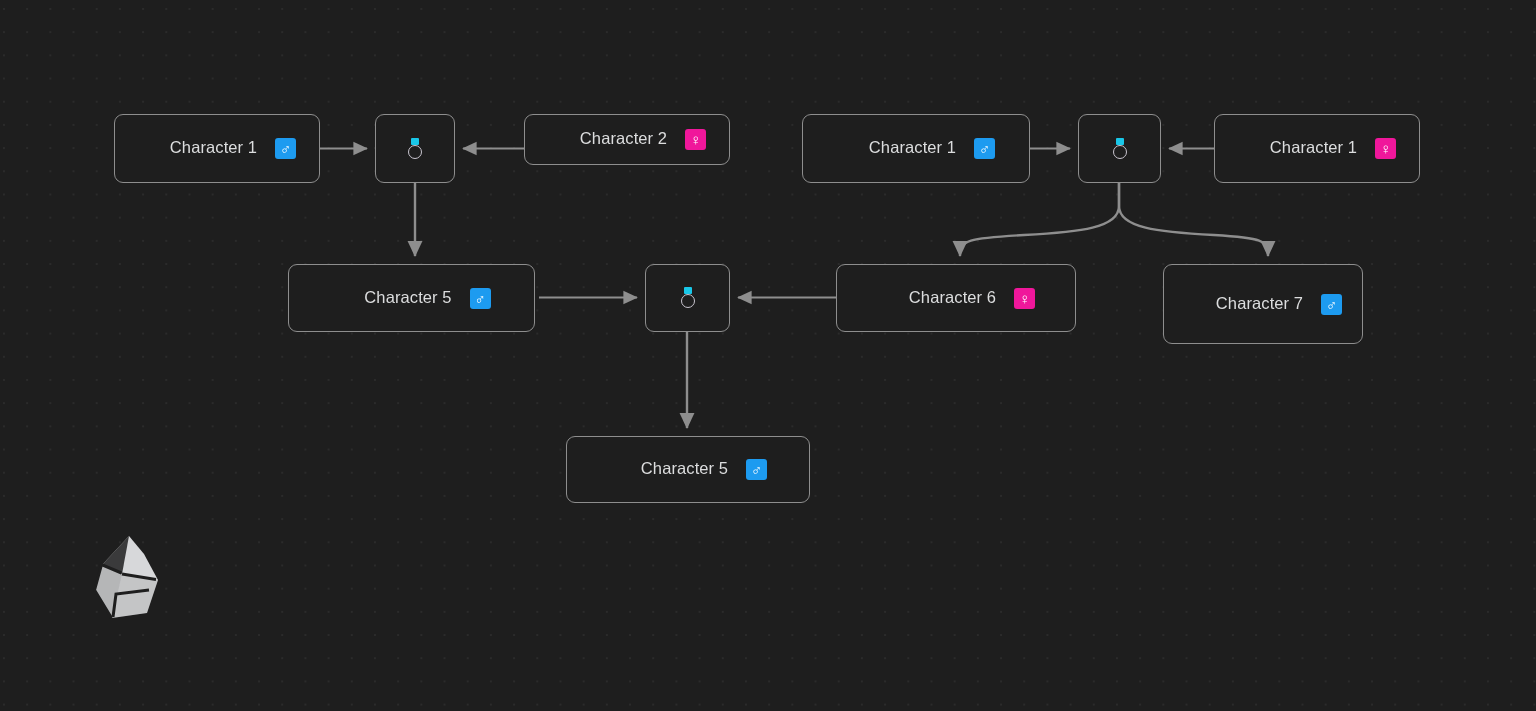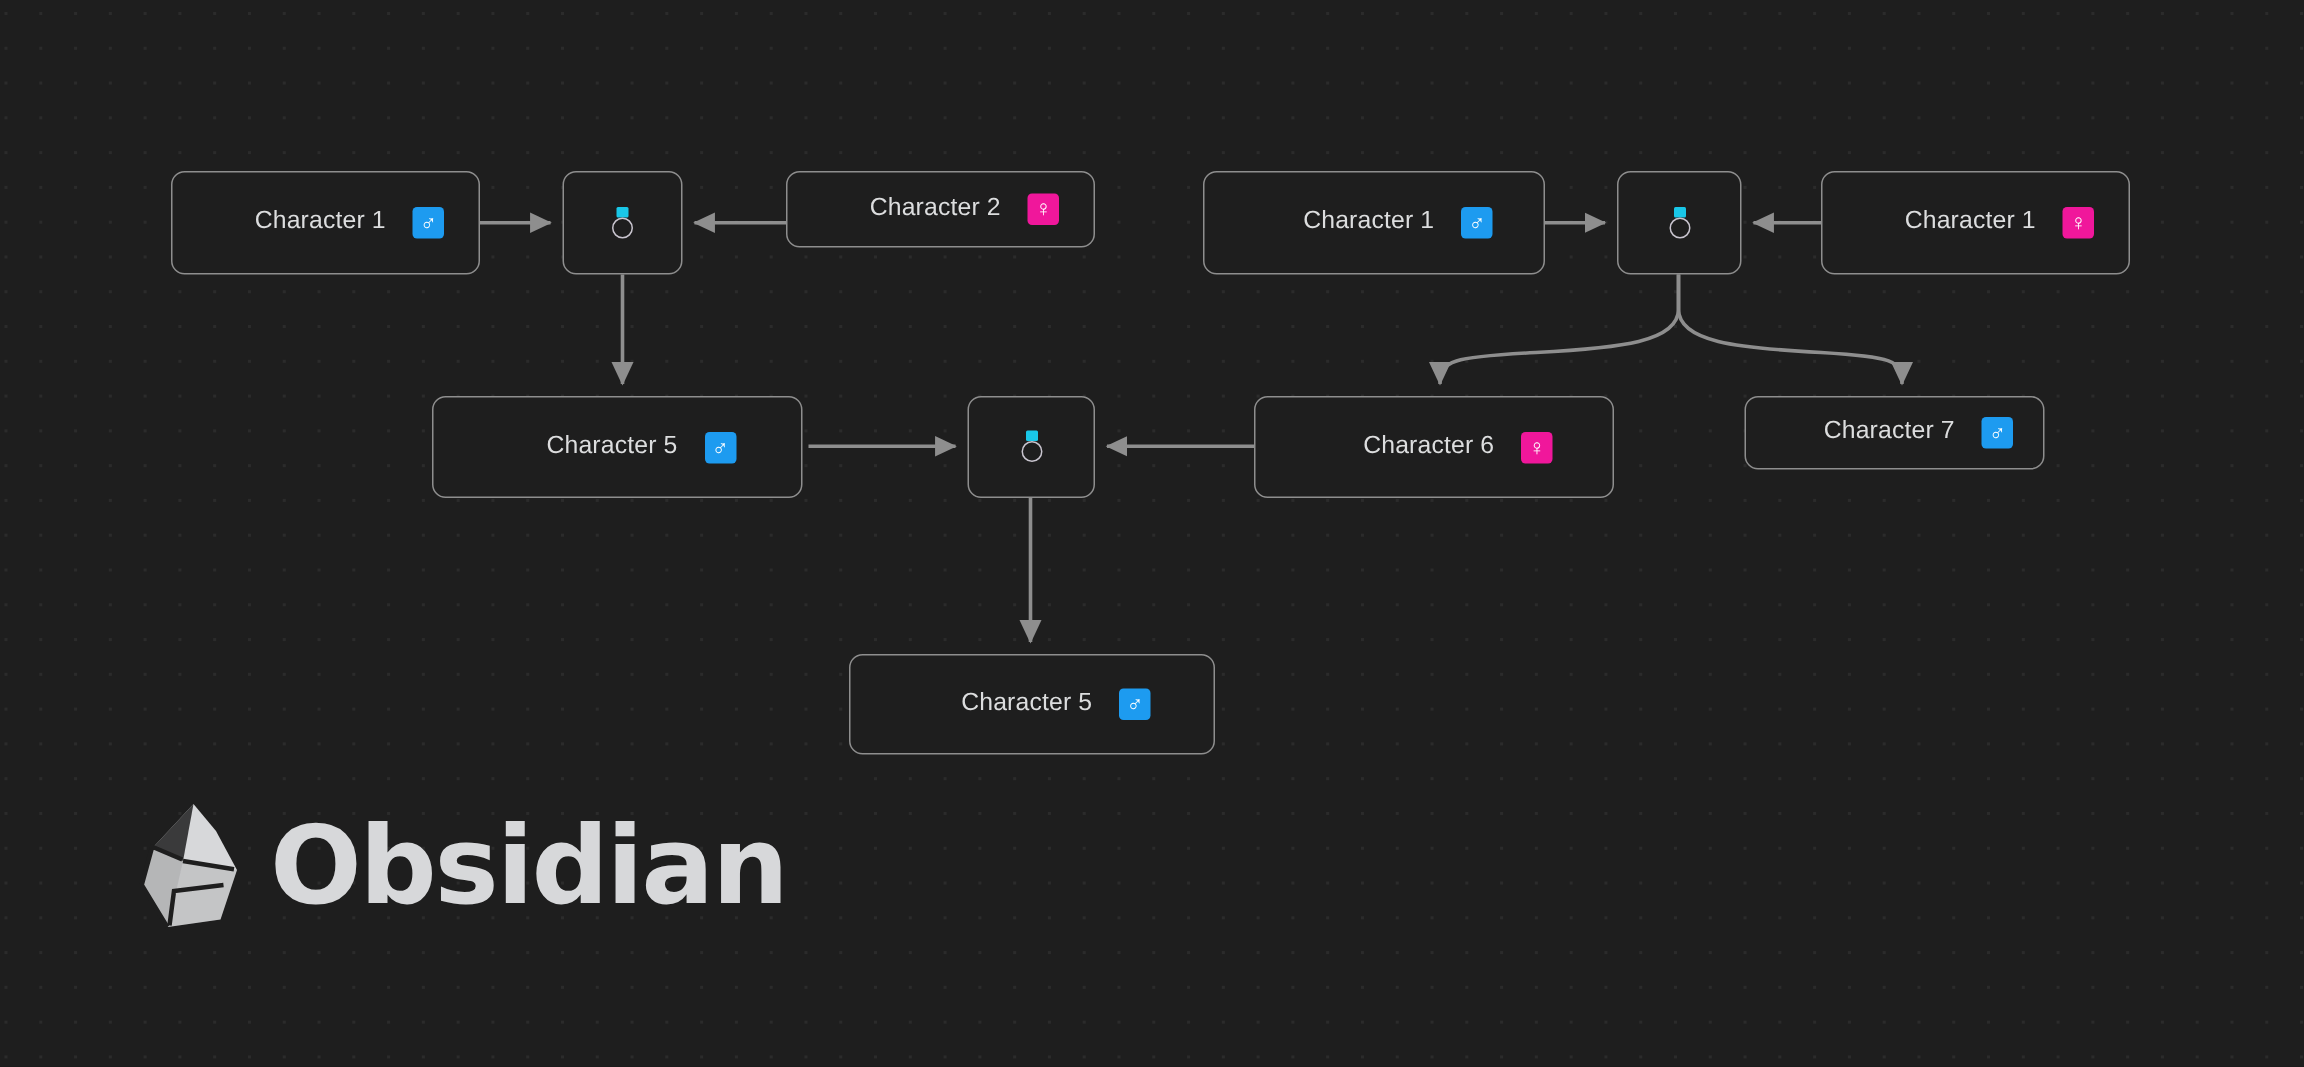--- a/index.html
+++ b/index.html
@@ -200,21 +200,21 @@
     </span>
   </div>
 
   <div class="node" style="left:836px; top:264px; width:240px; height:68px;">
     <span class="node-label">
       <span>Character 6</span>
       <span class="gender-glyph gender-female">♀</span>
     </span>
   </div>
 
-  <div class="node" style="left:1163px; top:264px; width:200px; height:49px;">
+  <div class="node" style="left:1163px; top:264px; width:200px; height:80px;">
     <span class="node-label">
       <span>Character 7</span>
       <span class="gender-glyph gender-male">♂</span>
     </span>
   </div>
 
   <div class="node" style="left:566px; top:436px; width:244px; height:67px;">
     <span class="node-label">
       <span>Character 5</span>
       <span class="gender-glyph gender-male">♂</span>
@@ -224,16 +224,15 @@
   <div id="brand">
     <svg width="72" height="86" viewBox="0 0 72 86">
       <path d="M37,2 L10,31 L3,56 L20,84 L55,79 L66,46 L52,20 Z" fill="#d7d8da"></path>
       <path d="M37,2 L30,40 L10,31 Z" fill="#1e1e1e" opacity="0.85"></path>
       <path d="M30,40 L20,84 L3,56 L10,31 Z" fill="#1e1e1e" opacity="0.18"></path>
       <path d="M29.5,39 L9.5,30.5 L2.5,56 L19.5,84" fill="none" stroke="#1e1e1e" stroke-width="3"></path>
       <path d="M30,40 L66,46 L55,79 L20,84 Z" fill="#1e1e1e" opacity="0.1"></path>
       <path d="M30,40 L64,45.5" fill="none" stroke="#1e1e1e" stroke-width="3"></path>
       <path d="M21,83 L24,60 L57,56" fill="none" stroke="#1e1e1e" stroke-width="3"></path>
     </svg>
-    <div id="brand-text">Obsidian</div>
   </div>
 
 </div>
 
 </body></html>

